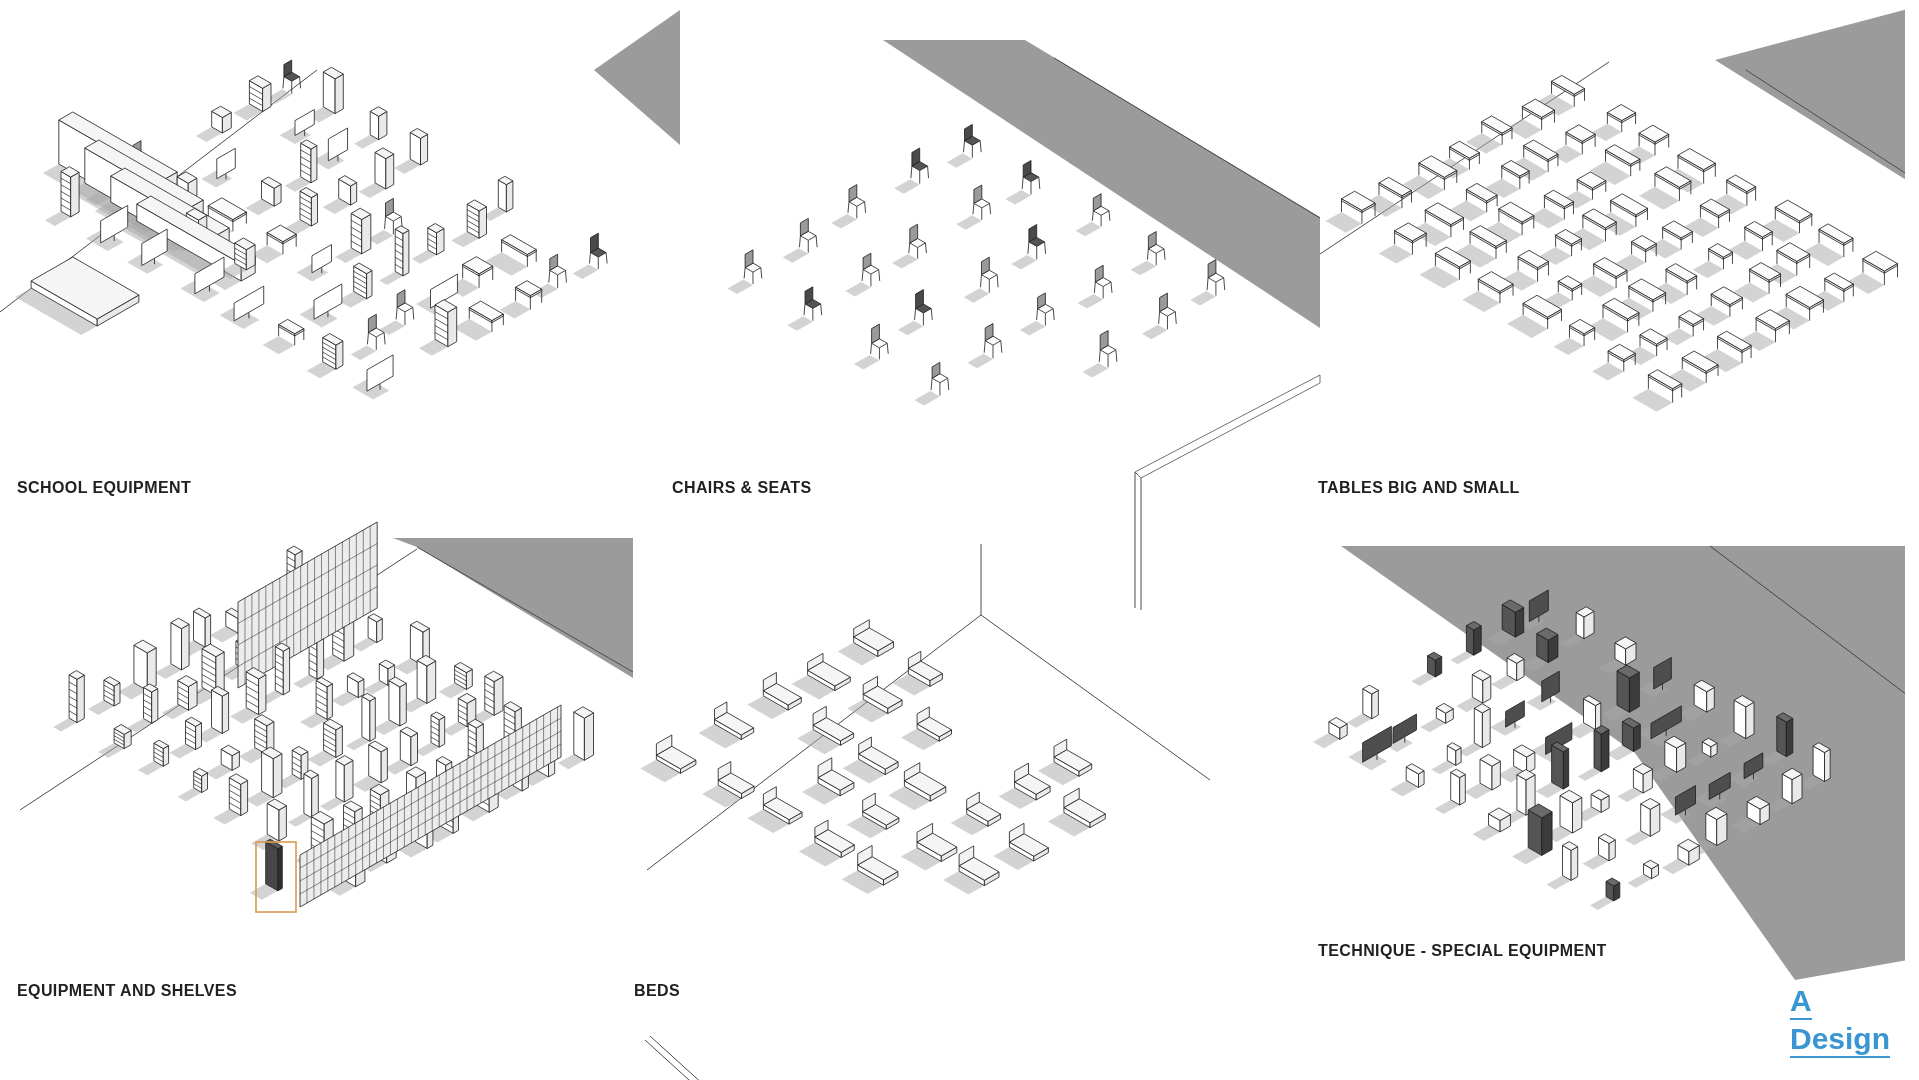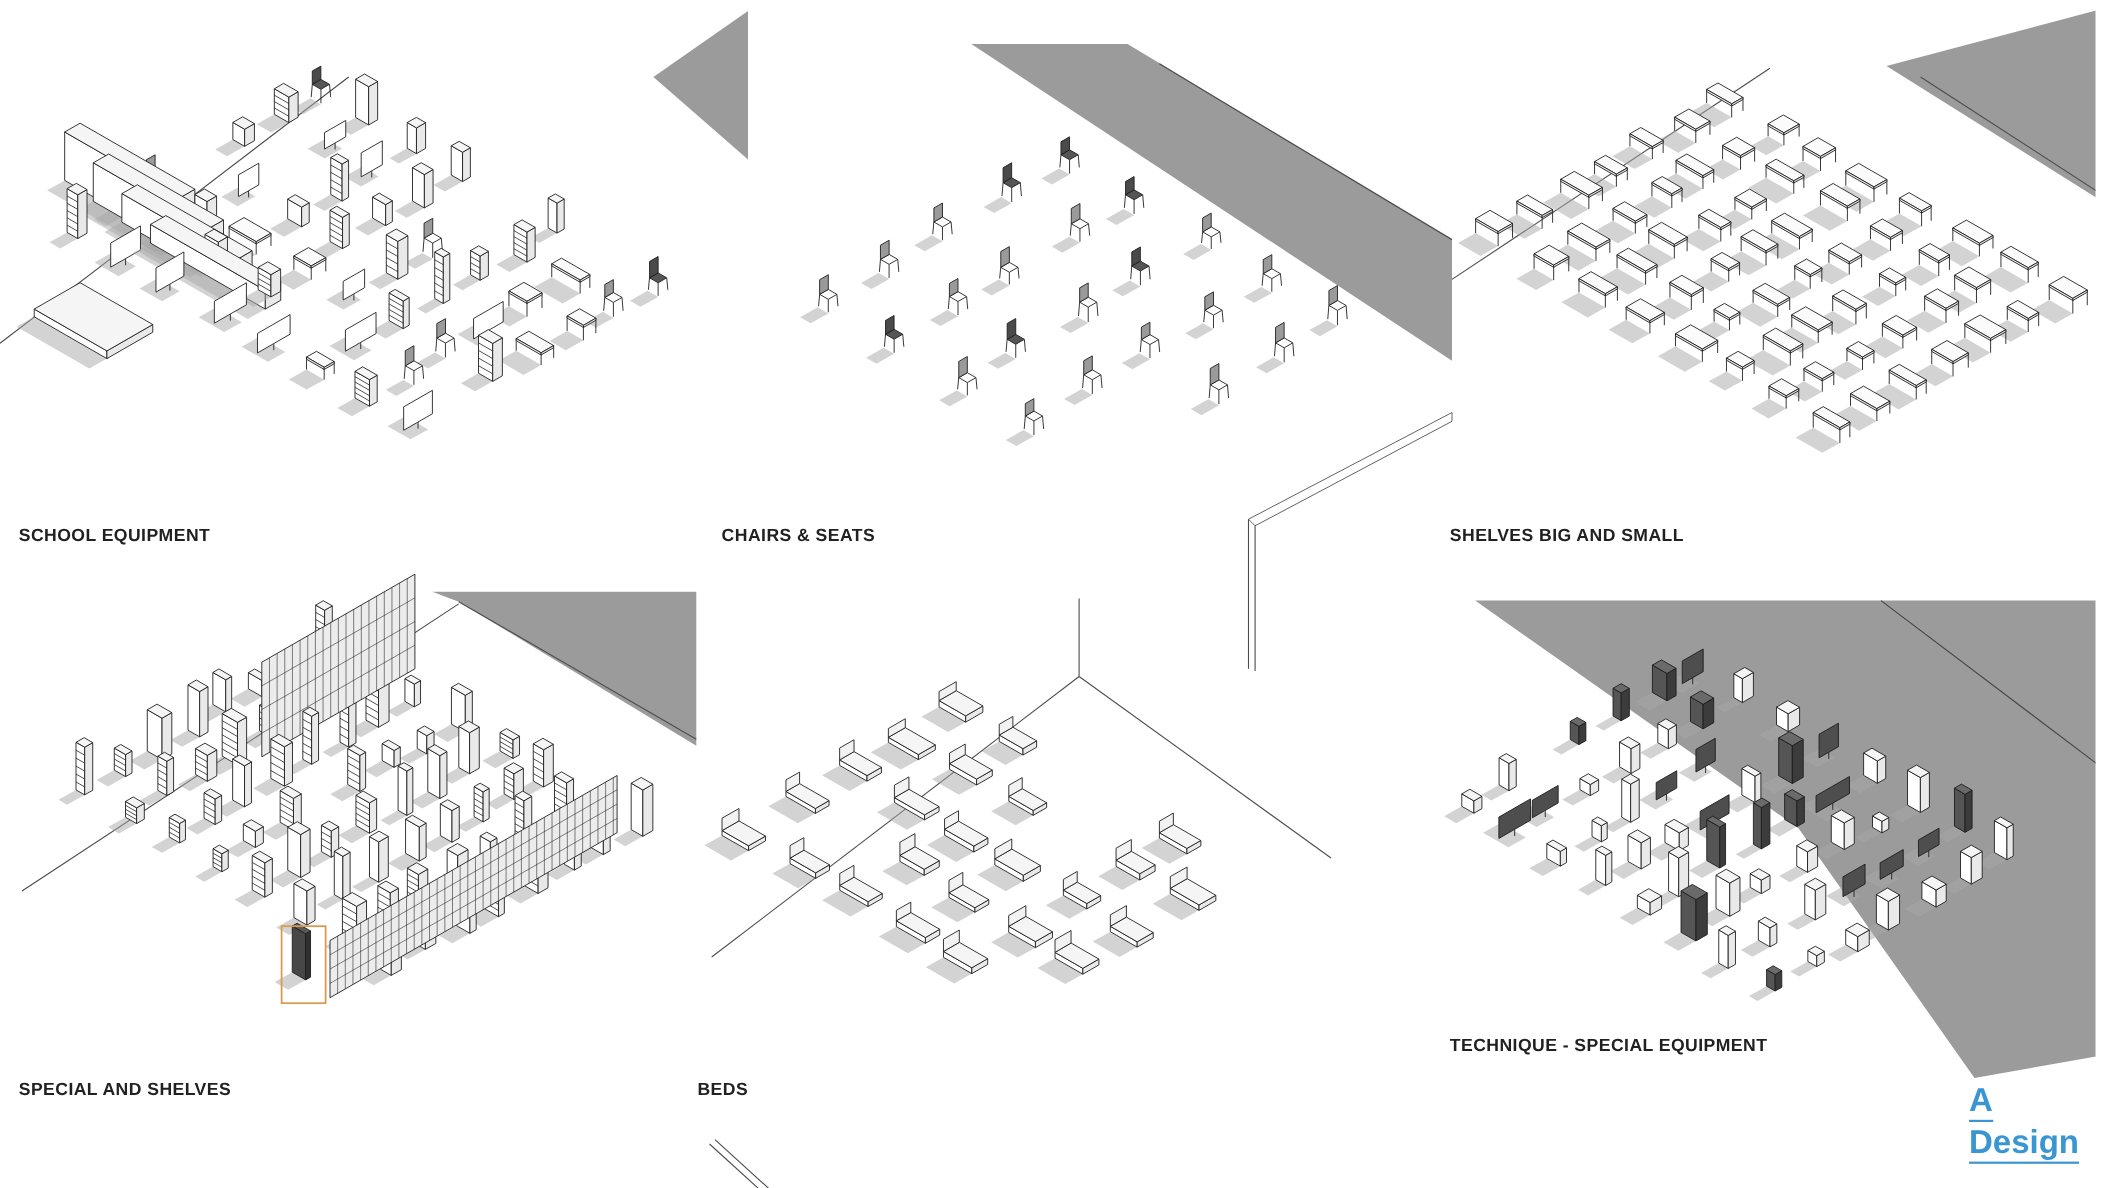--- a/index.html
+++ b/index.html
@@ -1649,23 +1649,23 @@
         <polygon points="1571.1,850.4 1577.7,846.6 1577.7,876.6 1571.1,880.4" fill="#e9e9e9" stroke="#1c1c1c" stroke-width=".8" stroke-linejoin="round"></polygon>
         <polygon points="1569.1,841.6 1577.7,846.6 1571.1,850.4 1562.5,845.4" fill="#f5f5f5" stroke="#1c1c1c" stroke-width=".8" stroke-linejoin="round"></polygon>
         <polygon points="1606.0,896.5 1613.8,900.9 1597.8,909.9 1590.0,905.5" fill="#a8a8a8" opacity=".5"></polygon>
         <polygon points="1606.0,881.5 1613.8,886.0 1613.8,900.9 1606.0,896.5" fill="#555" stroke="#1c1c1c" stroke-width=".8" stroke-linejoin="round"></polygon>
         <polygon points="1613.8,886.0 1619.8,882.5 1619.8,897.5 1613.8,900.9" fill="#3c3c3c" stroke="#1c1c1c" stroke-width=".8" stroke-linejoin="round"></polygon>
         <polygon points="1612.0,878.0 1619.8,882.5 1613.8,886.0 1606.0,881.5" fill="#6a6a6a" stroke="#1c1c1c" stroke-width=".8" stroke-linejoin="round"></polygon>
       </g>
   </svg>
 
   <div class="panel-label" style="left:17px;top:479px">SCHOOL EQUIPMENT</div>
-  <div class="panel-label" style="left:656px;top:479px">CHAIRS &amp; SEATS</div>
-  <div class="panel-label" style="left:1318px;top:479px">SHELVES BIG AND SMALL</div>
-  <div class="panel-label" style="left:17px;top:982px">SPECIAL AND SHELVES</div>
+  <div class="panel-label" style="left:672px;top:479px">CHAIRS &amp; SEATS</div>
+  <div class="panel-label" style="left:1318px;top:479px">TABLES BIG AND SMALL</div>
+  <div class="panel-label" style="left:17px;top:982px">EQUIPMENT AND SHELVES</div>
   <div class="panel-label" style="left:634px;top:982px">BEDS</div>
   <div class="panel-label" style="left:1318px;top:942px">TECHNIQUE - SPECIAL EQUIPMENT</div>
 
   <a class="logo">
     <span>A</span>
     <span>Design</span>
   </a>
 </div>
 
 </body></html>

